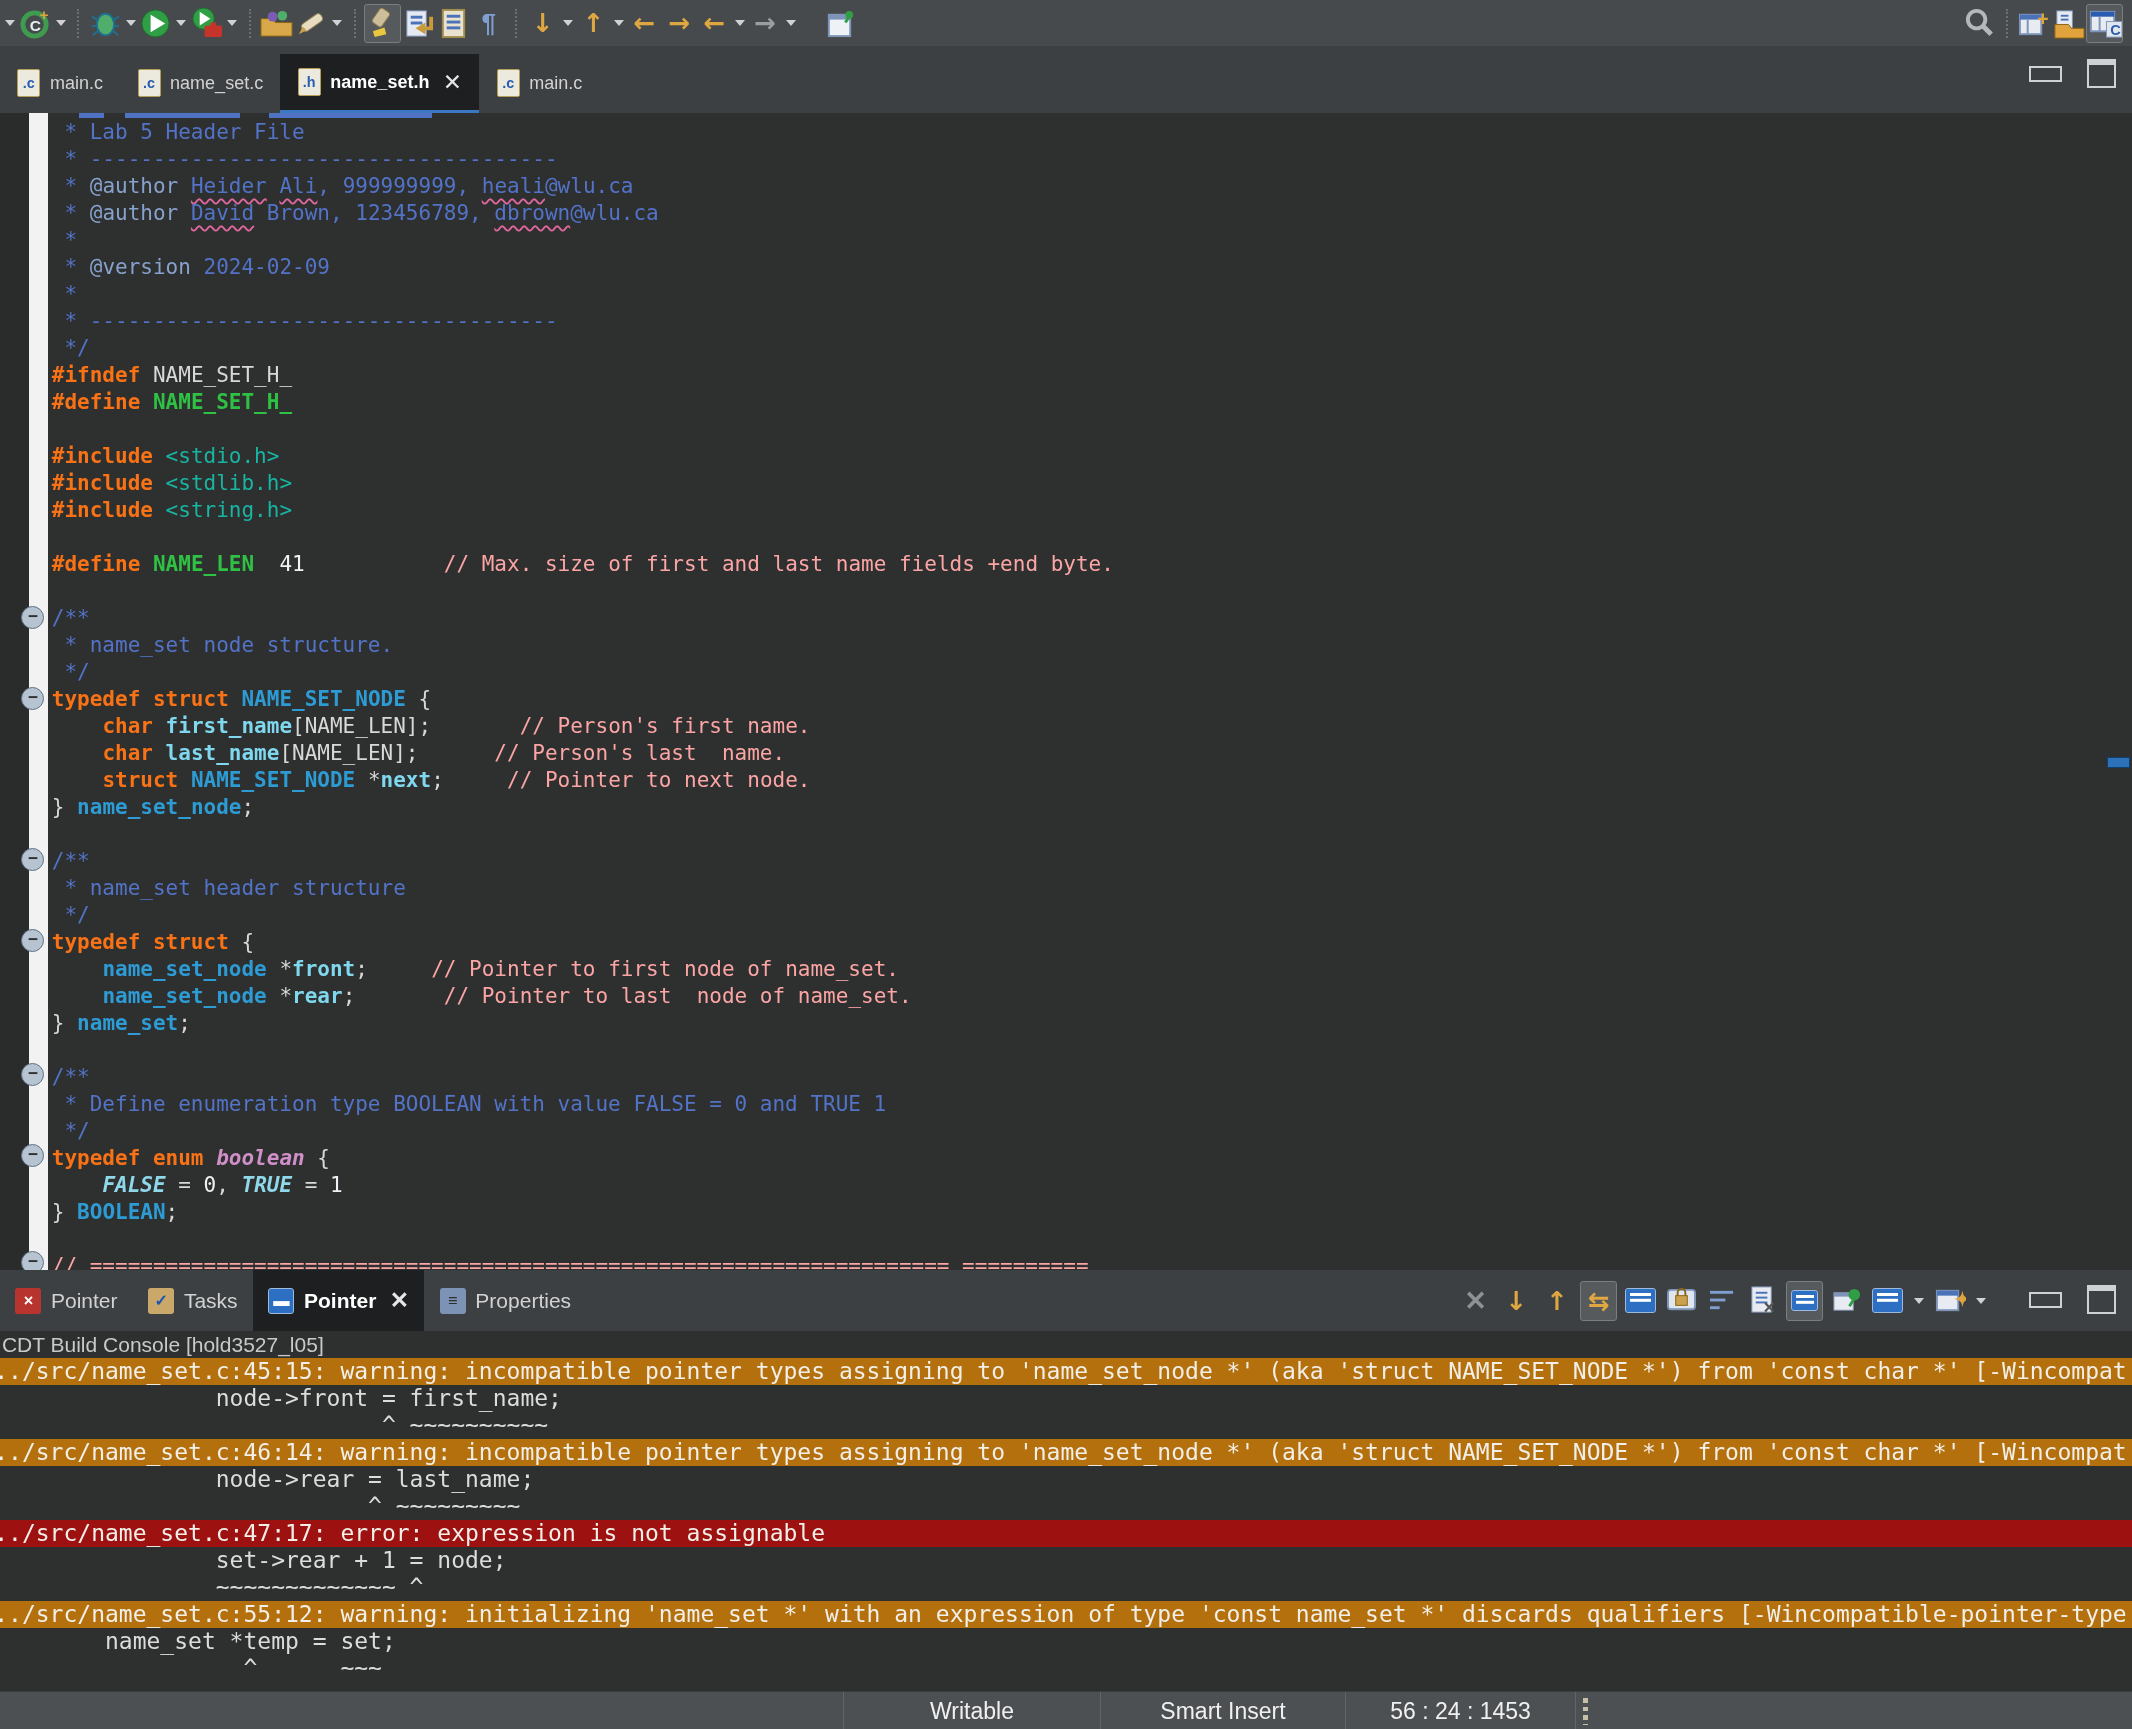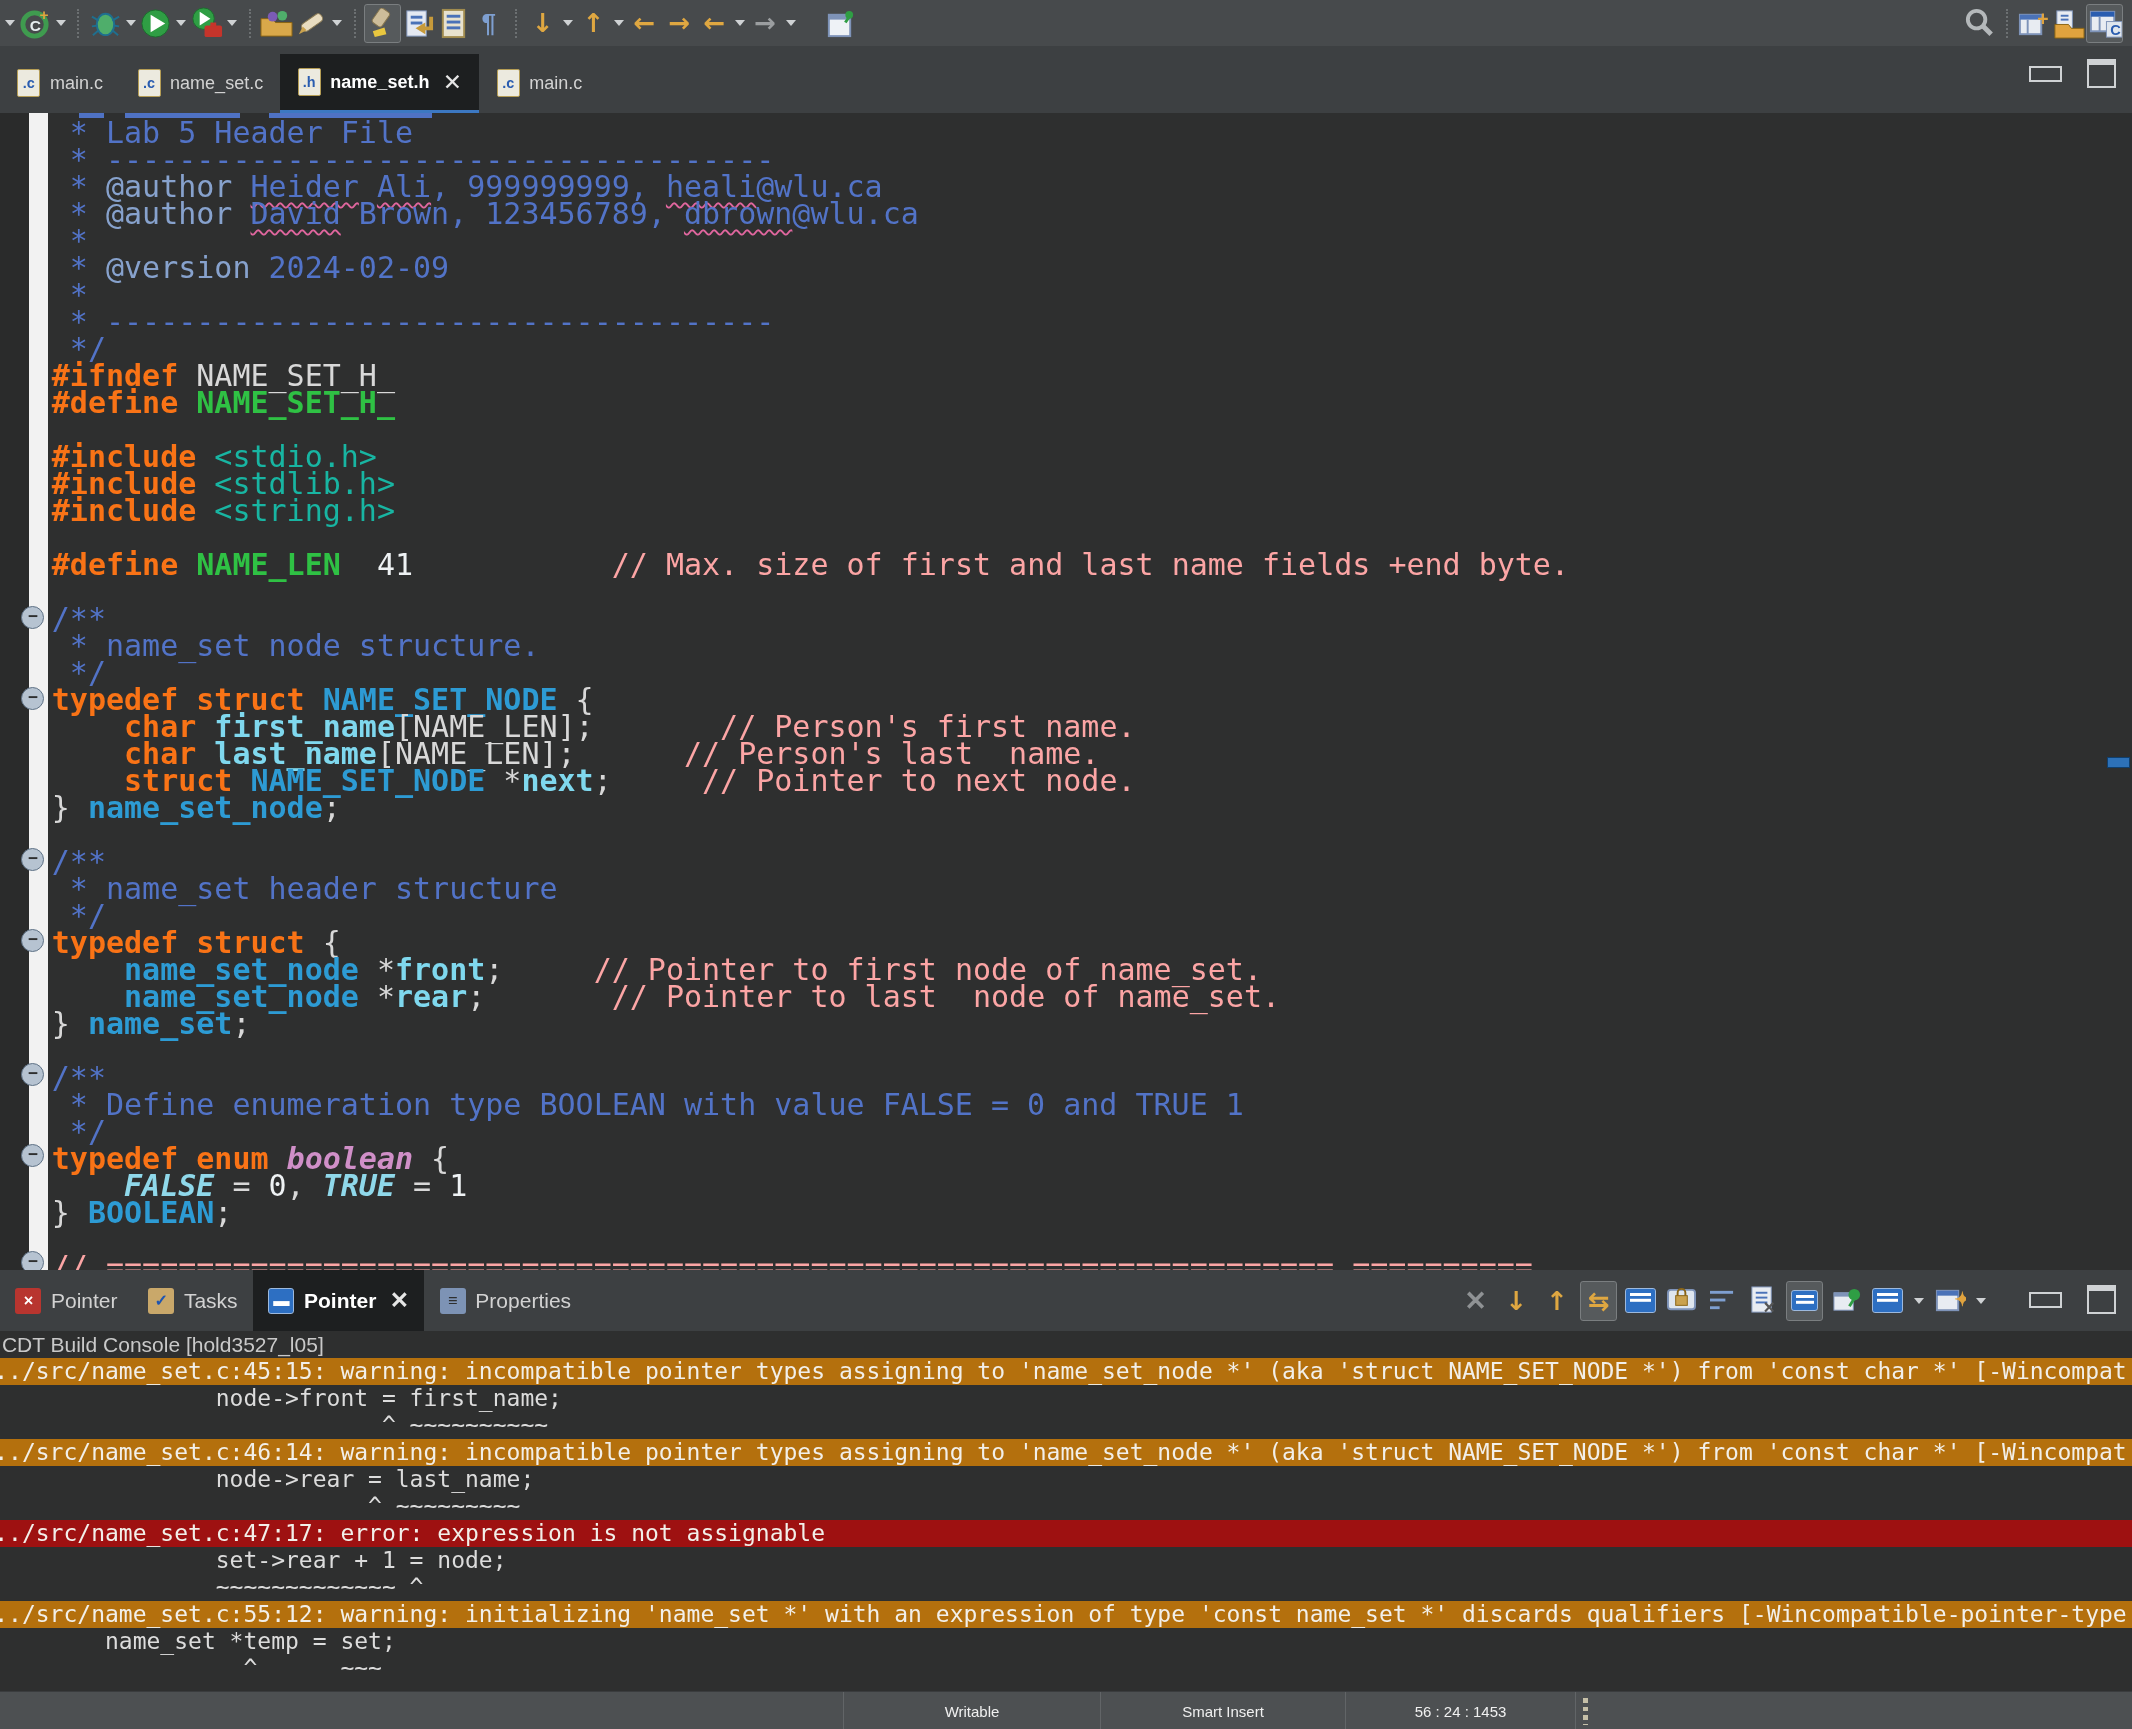--- a/index.html
+++ b/index.html
@@ -34,21 +34,21 @@
   .minbtn{width:29px;height:11.5px;border:2.9px solid #cfd2d4;}
   .maxbtn{width:25px;height:21px;border:2.9px solid #cfd2d4;border-top-width:6.7px;}
 
   
   .editor{position:absolute;left:0;top:113px;width:2133px;height:1157px;background:#2e2f2f;overflow:hidden;}
   .gutter{position:absolute;left:0;top:0;width:29px;height:100%;background:#2a2b2b;}
   .foldstrip{position:absolute;left:29px;top:0;width:19px;height:100%;background:#f2f2f2;}
   .fold{position:absolute;left:-7.7px;width:21px;height:21px;border-radius:50%;background:#b6c3d1;
         border:1px solid #5f7286;color:#2e2f2f;font-size:17.3px;line-height:19px;text-align:center;font-weight:bold;}
   .code{position:absolute;left:48px;top:5.8px;right:15.4px;bottom:0;font-family:"DejaVu Sans Mono",monospace;
-        font-size:30px;line-height:27px;white-space:pre;padding-left:3.8px;}
+        font-size:21px;line-height:27px;white-space:pre;padding-left:3.8px;}
   .ln{height:27px;}
   .tk{white-space:pre;}
   .cmt{color:#5273c7;}
   .tag{color:#87a2cd;}
   .sp{text-decoration:underline;text-decoration-style:wavy;text-decoration-color:#e0669e;
       text-decoration-thickness:1.9px;text-underline-offset:4.8px;}
   .pp{color:#f97316;font-weight:bold;}
   .mac{color:#2fc144;font-weight:bold;}
   .inc{color:#18b5a2;}
   .num{color:#eef2f4;}
@@ -80,21 +80,21 @@
           line-height:27px;padding-left:1.9px;}
   .cout{position:absolute;left:0;top:88px;width:2133px;height:323px;overflow:hidden;
         font-family:"DejaVu Sans Mono",monospace;font-size:23px;line-height:27px;}
   .clns{margin-left:-5.8px;}
   .cl{height:27px;white-space:pre;color:#dcdcdc;}
   .k-warn{background:#b4700d;color:#f2efe9;width:2882px;}
   .k-err{background:#9e1111;color:#f2efe9;width:2882px;}
 
   
   .statusbar{position:absolute;left:0;top:1691px;width:2133px;height:38px;background:#4d5052;
-             border-top:1px solid #3a3c3e;font-size:15px;color:#f0f0f0;}
+             border-top:1px solid #3a3c3e;font-size:23px;color:#f0f0f0;}
   .sseg{position:absolute;top:0;height:38px;display:flex;align-items:center;justify-content:center;
         border-left:1px solid #626567;box-sizing:border-box;}
   .shandle{position:absolute;left:1583px;top:5.8px;width:4.8px;height:27px;
            background:repeating-linear-gradient(#c6c0a8 0 4.8px,transparent 4.8px 8.6px);}
 
   
   .mon{width:29px;height:23px;background:#2d6fc2;border:1.9px solid #9db9dd;border-radius:2.9px;position:relative;}
   .mon::after{content:"";position:absolute;left:3.8px;top:3.8px;right:3.8px;height:2.9px;background:#fff;box-shadow:0 5.8px 0 #fff;}
 </style>
 </head>

